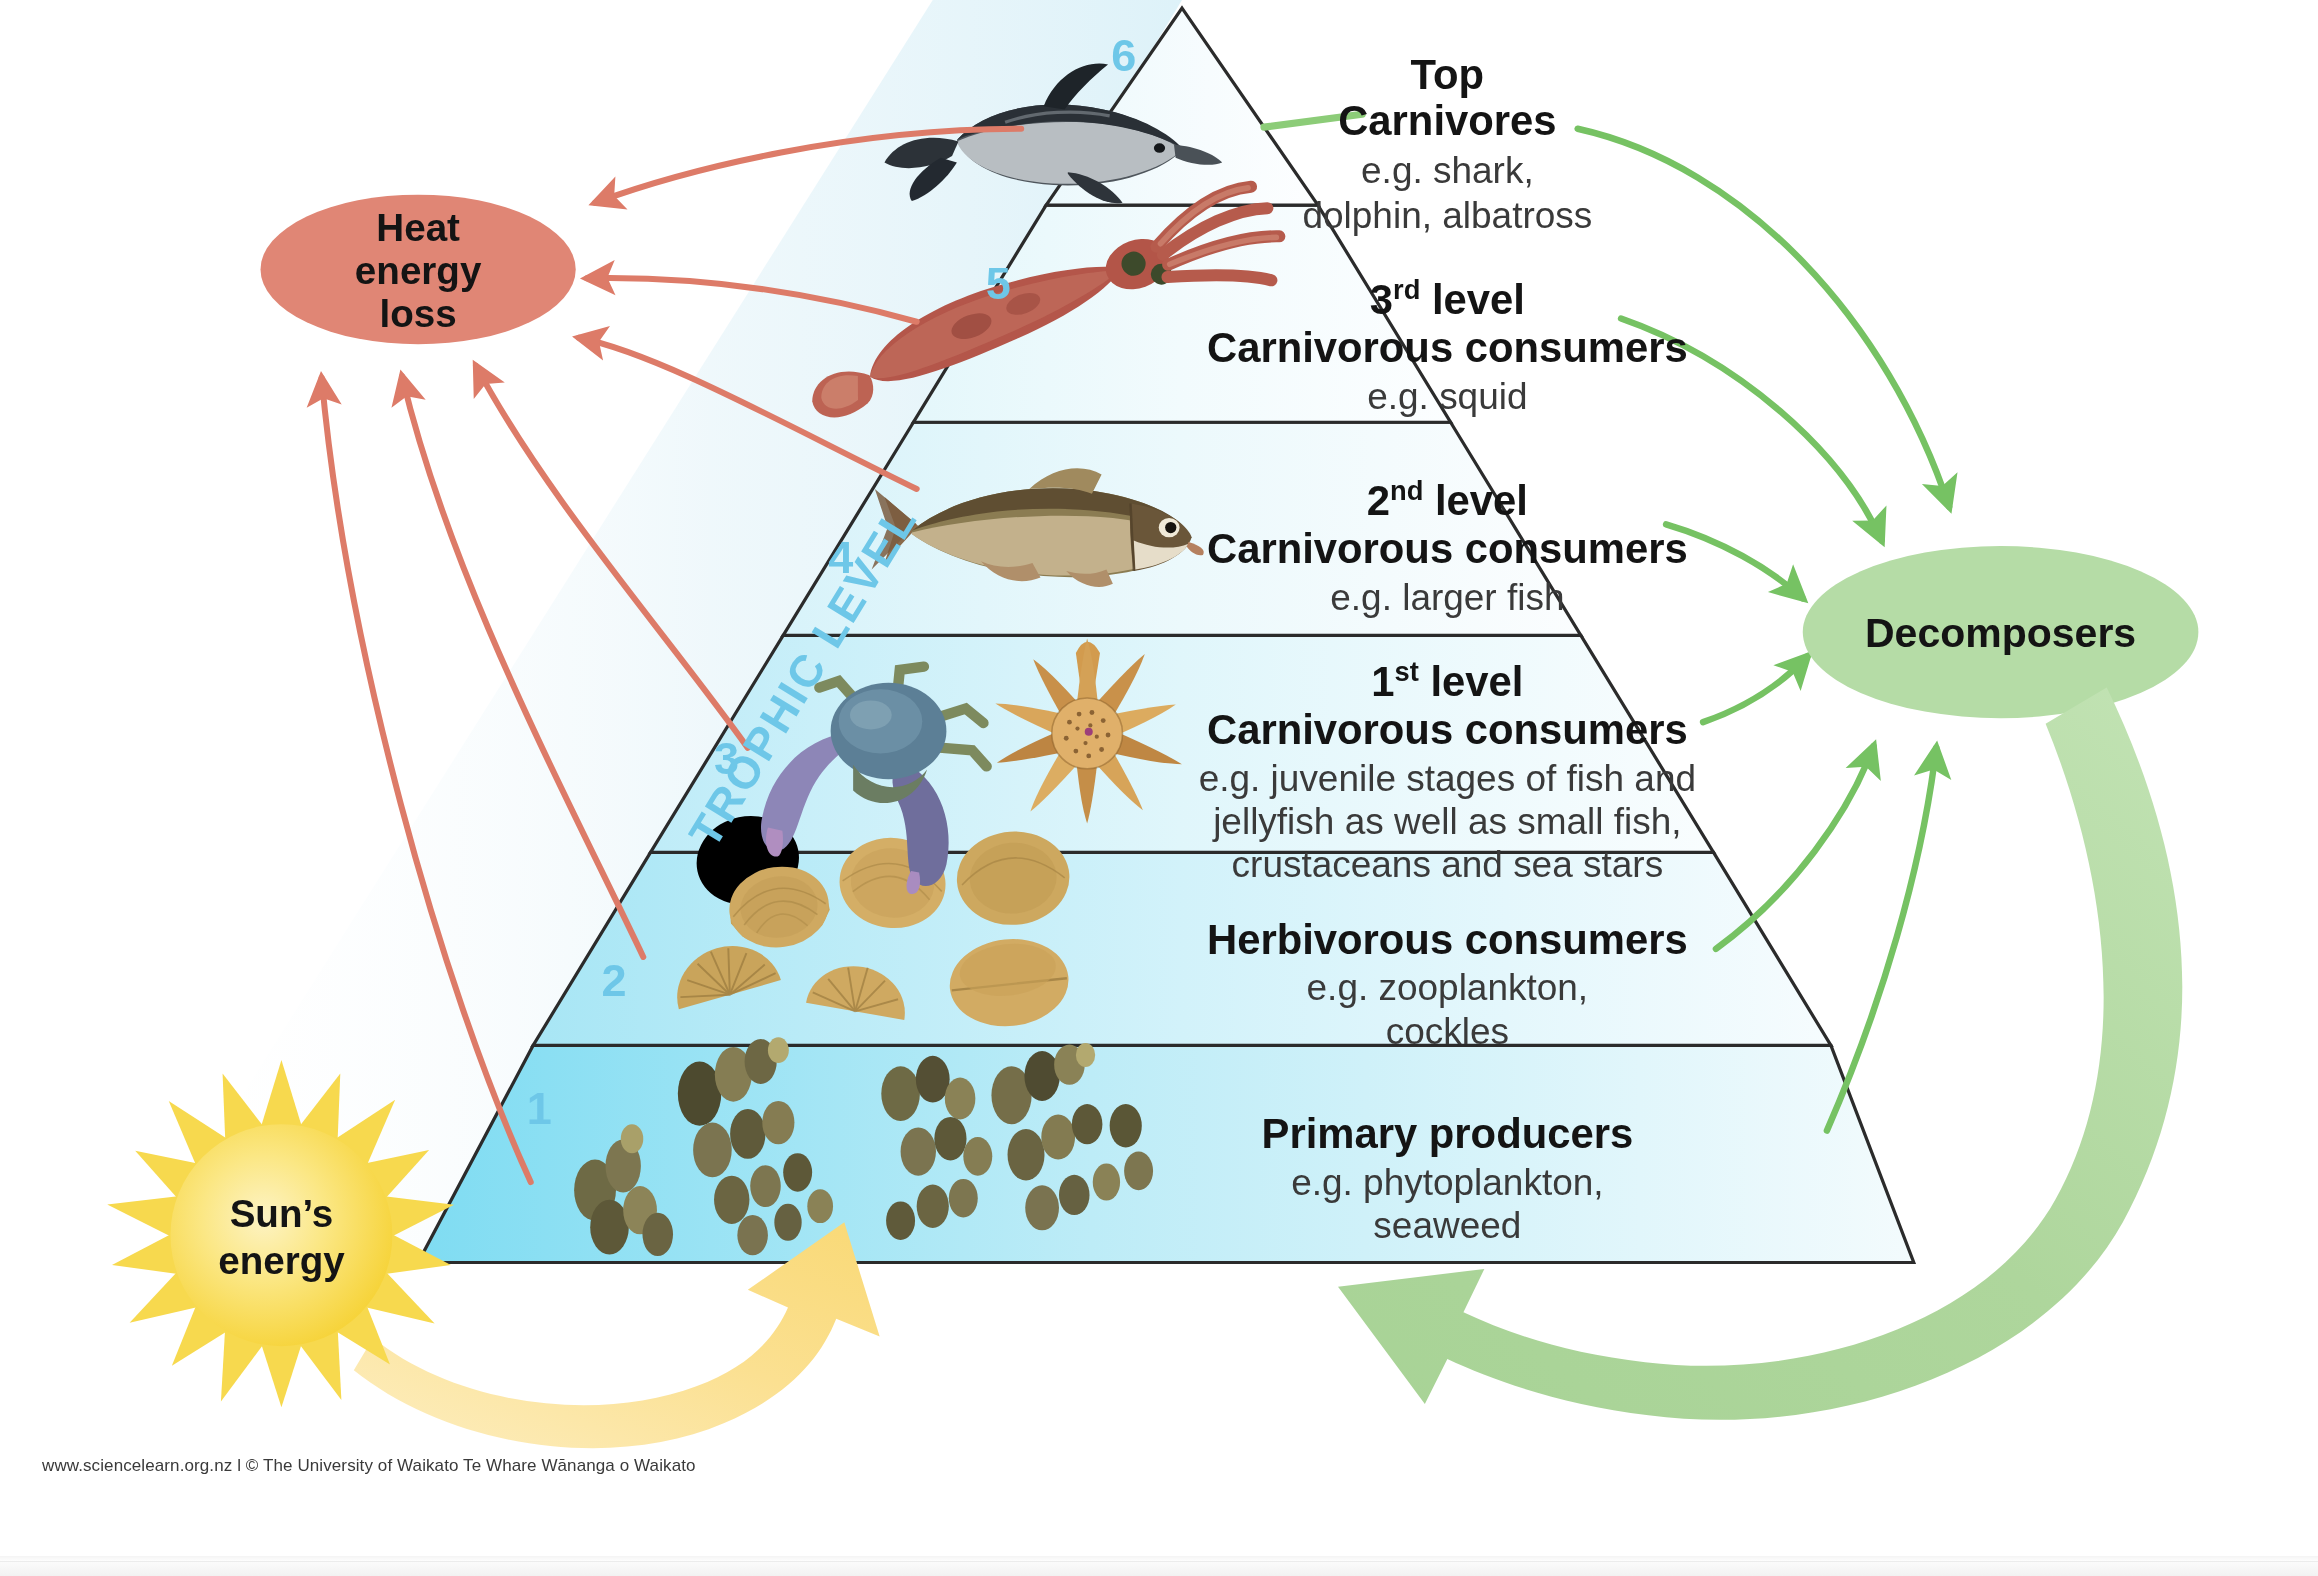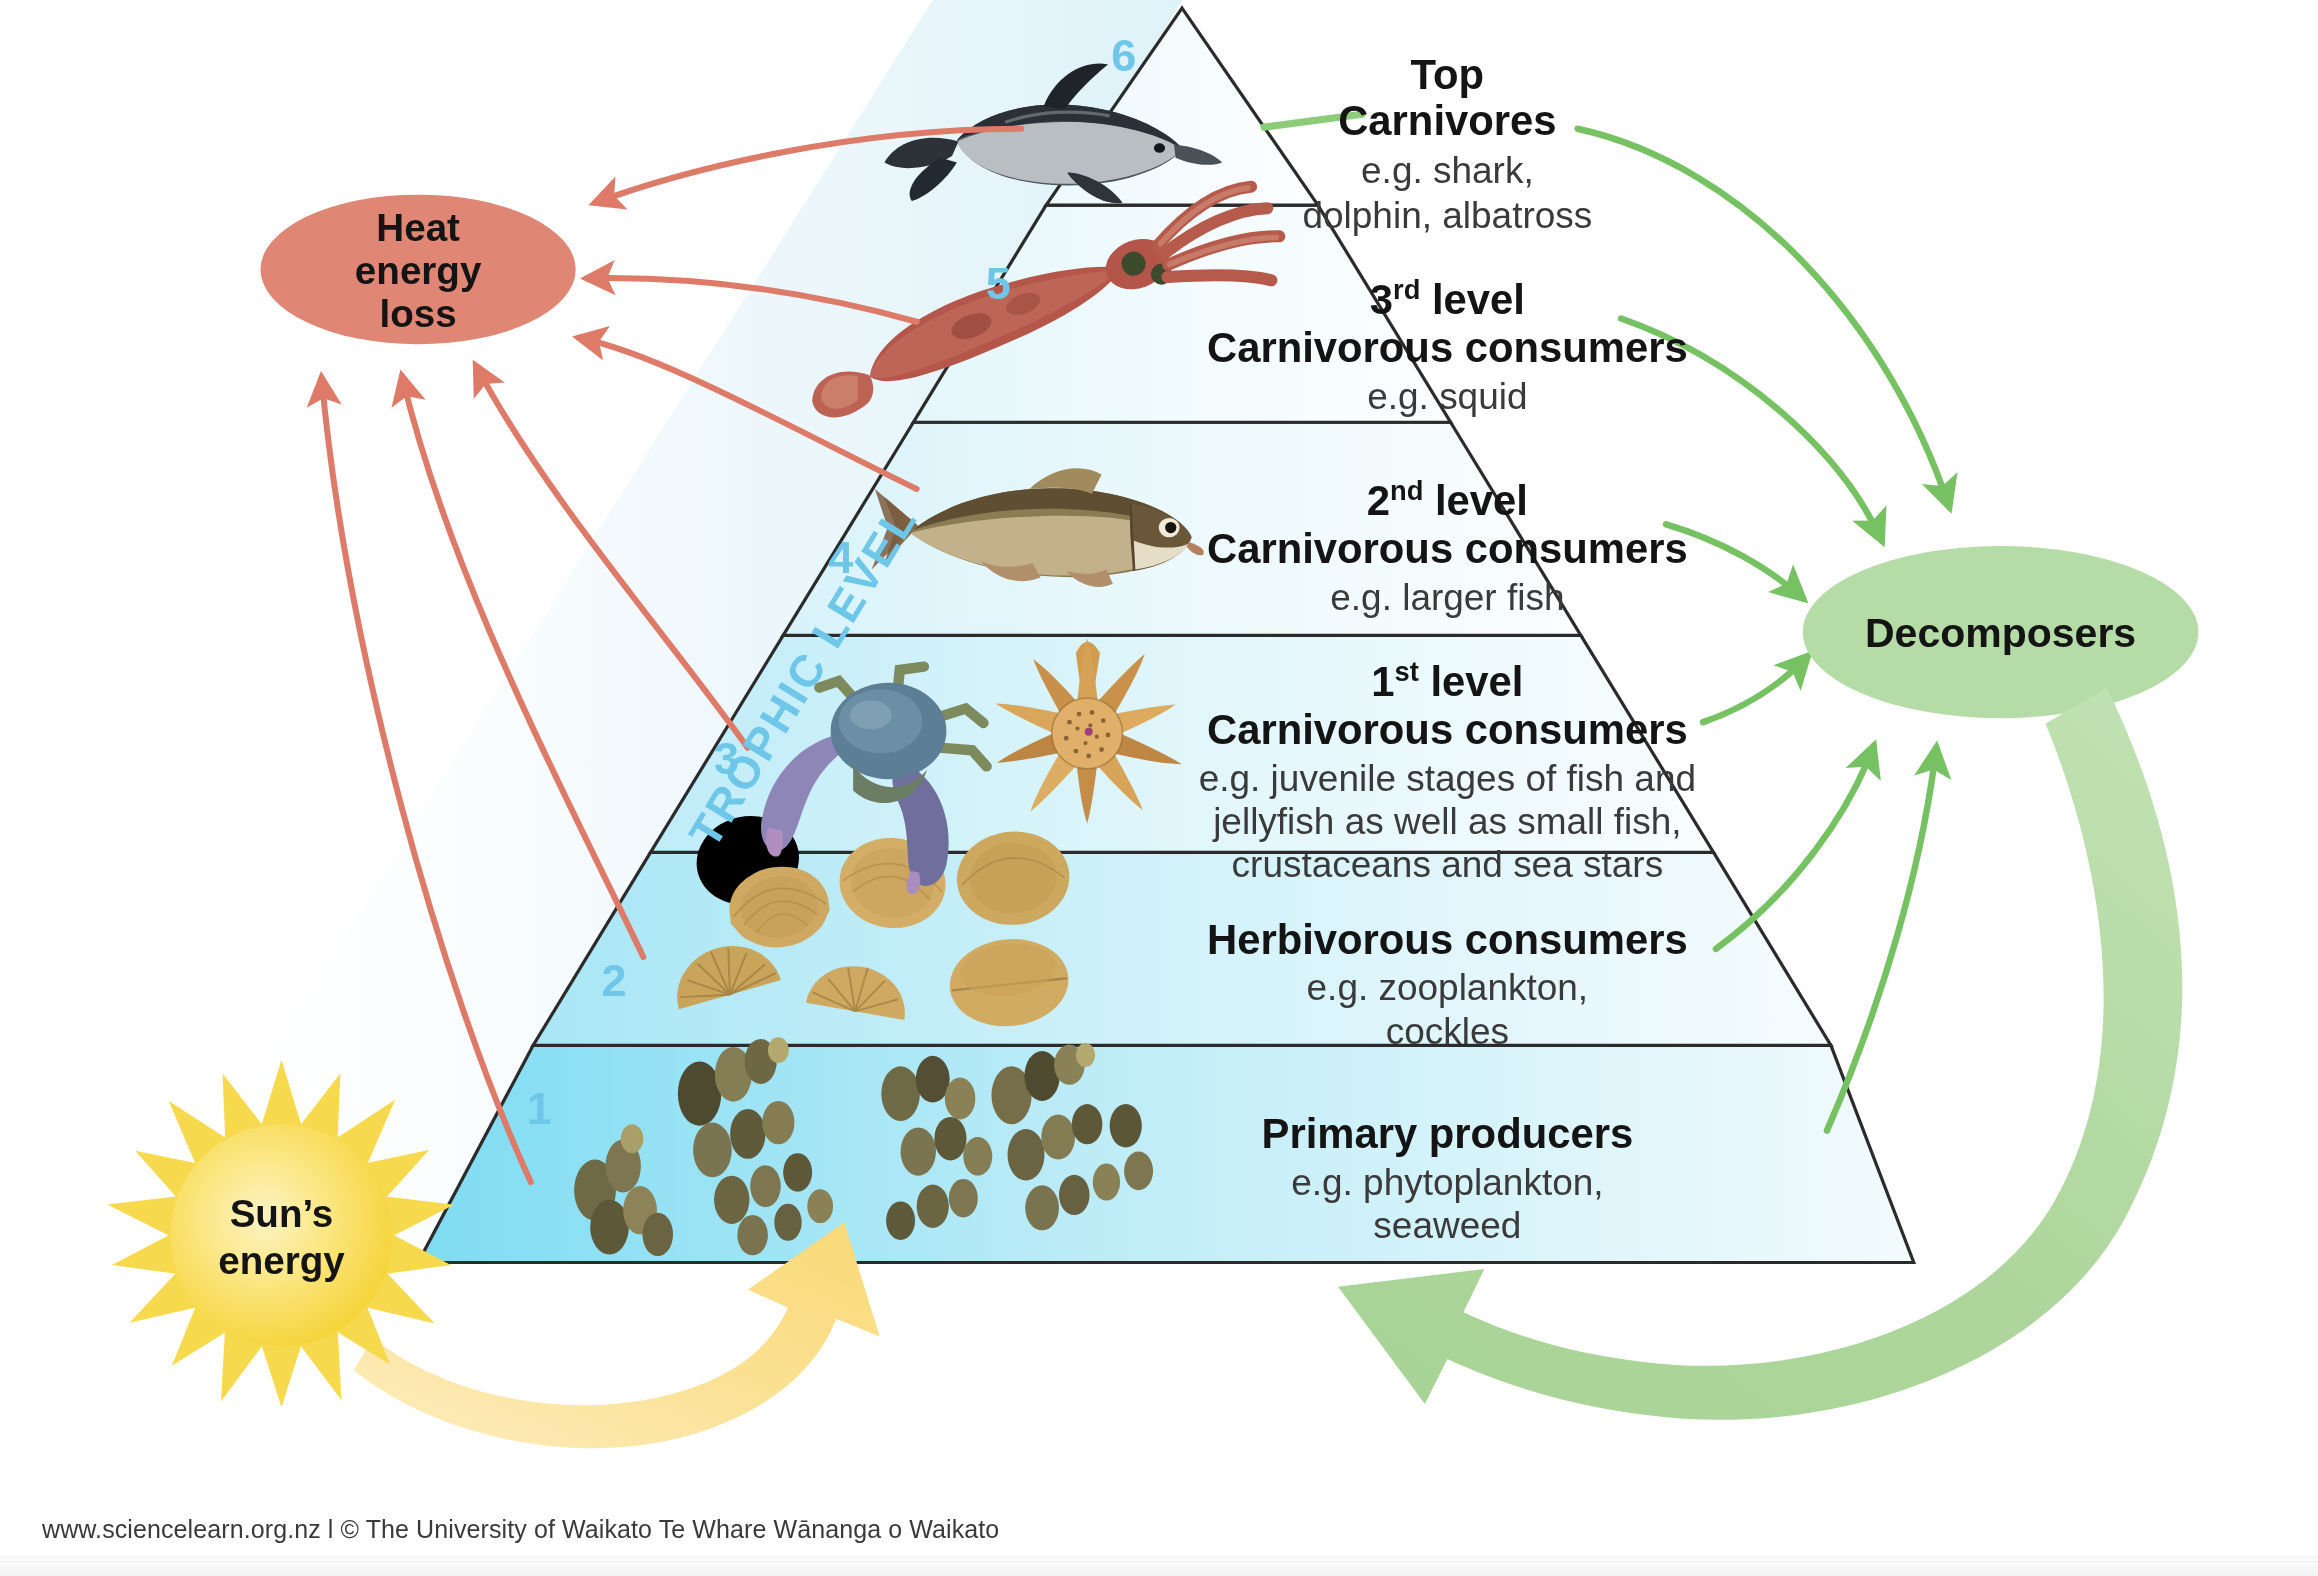--- a/index.html
+++ b/index.html
@@ -12,22 +12,22 @@
     position: relative;
     width: 2319px;
     height: 1577px;
     background: #ffffff;
     overflow: hidden;
   }
   #canvas { position: absolute; left: 0; top: 0; width: 2319px; height: 1577px; }
   .footer {
     position: absolute;
     left: 42px;
-    top: 1515px;
-    font-size: 25px;
+    top: 1456px;
+    font-size: 17px;
     color: #3a3a3a;
     letter-spacing: 0.1px;
     white-space: nowrap;
   }
   .pagebottom {
     position: absolute; left: 0; top: 1561px; width: 2319px; height: 15.3px;
     background: linear-gradient(#fbfbfb, #f2f2f2);
     border-top: 0.8px solid #ececec;
   }
   .hardshadow { position:absolute; left:0; top:1556px; width:2319px; height:5.6px;

